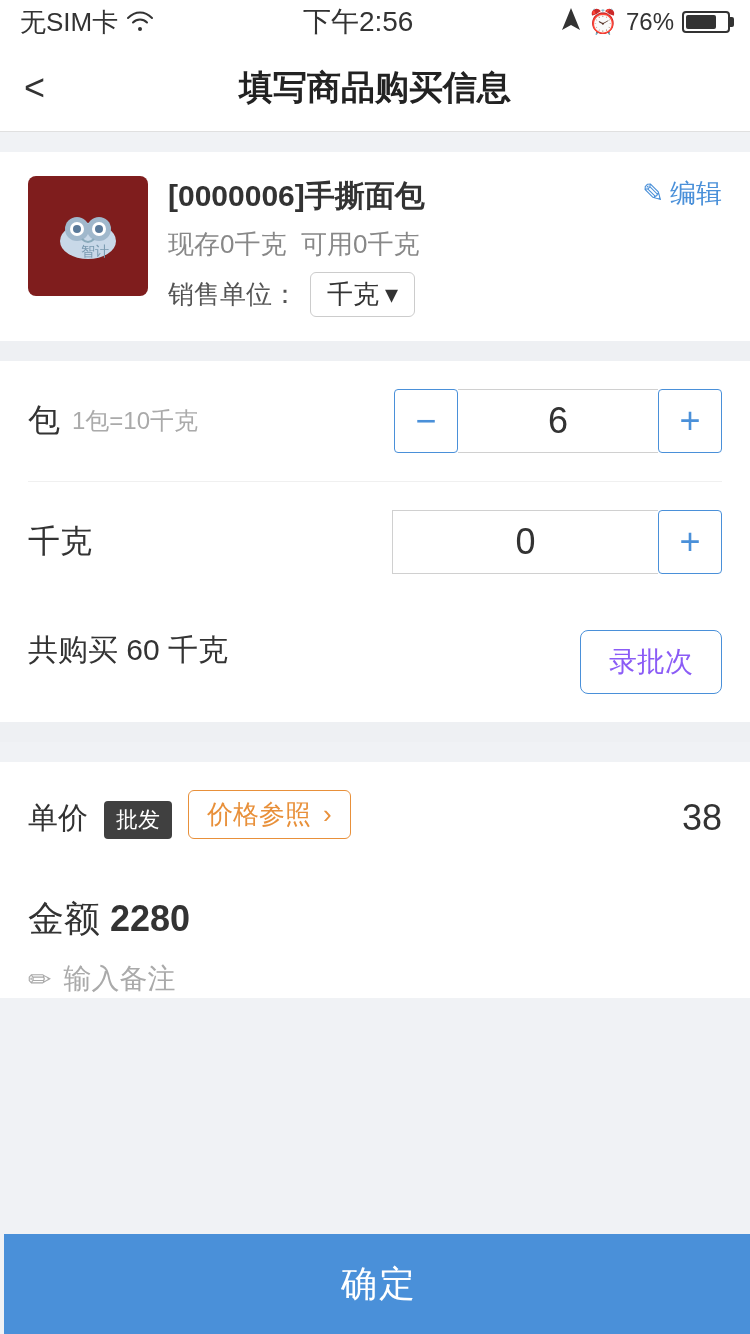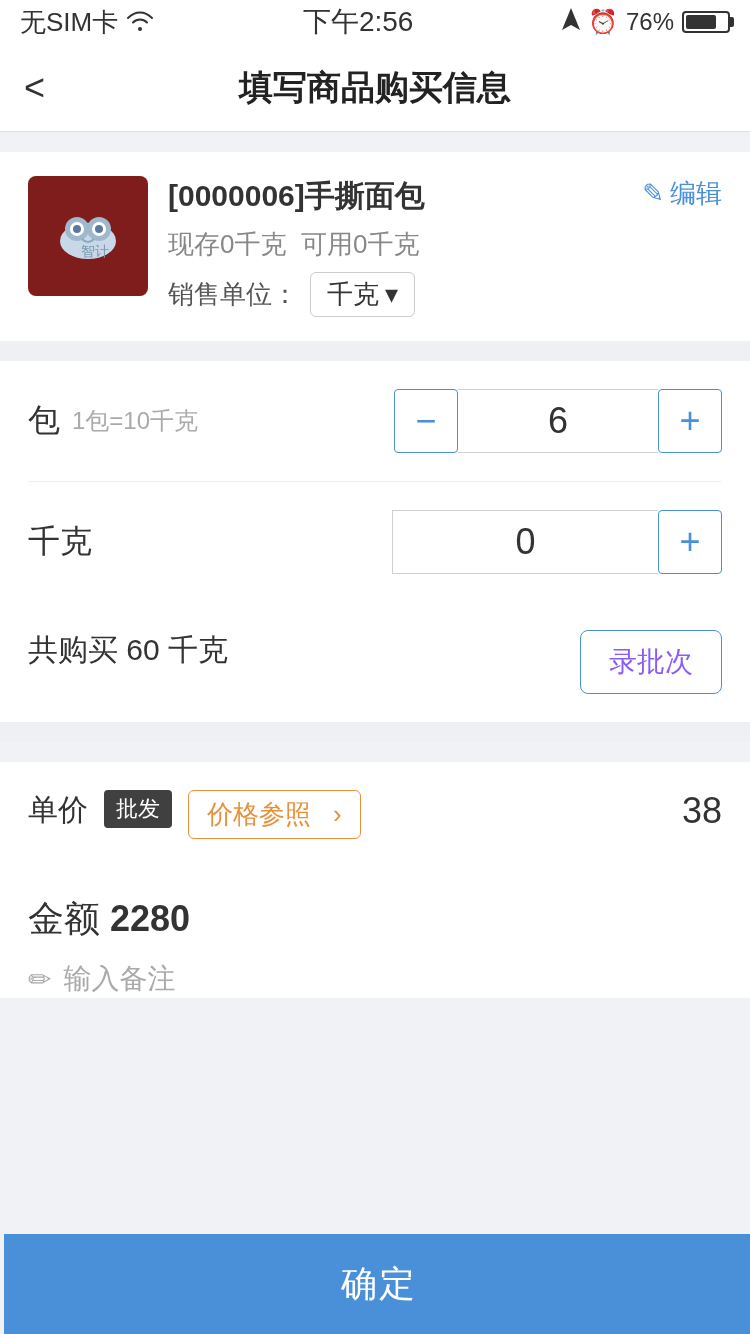--- a/index.html
+++ b/index.html
@@ -165,39 +165,39 @@
       background: #fff;
       cursor: pointer;
     }
 
     
     .price-section {
       background: #fff;
       padding: 28px;
       margin-top: 20px;
       display: flex;
-      align-items: flex-start;
+      align-items: flex-end;
       gap: 16px;
     }
     .price-label { font-size: 30px; color: #333; }
     .price-tag {
       background: #404040;
       color: #fff;
       font-size: 22px;
       padding: 4px 12px;
       border-radius: 4px;
     }
     .price-ref-btn {
       border: 1.5px solid #e8903a;
       border-radius: 6px;
       padding: 6px 18px;
       font-size: 26px;
       color: #e8903a;
       background: #fff;
-      display: flex; align-items: center; gap: 22px;
+      display: flex; align-items: center; gap: 12px;
       cursor: pointer;
     }
     .price-value {
       margin-left: auto;
       font-size: 36px;
       color: #333;
       font-weight: 500;
     }
     .amount-row { font-size: 36px; color: #333; font-weight: 500; margin-bottom: 16px; }
     .amount-value { font-weight: 700; }

